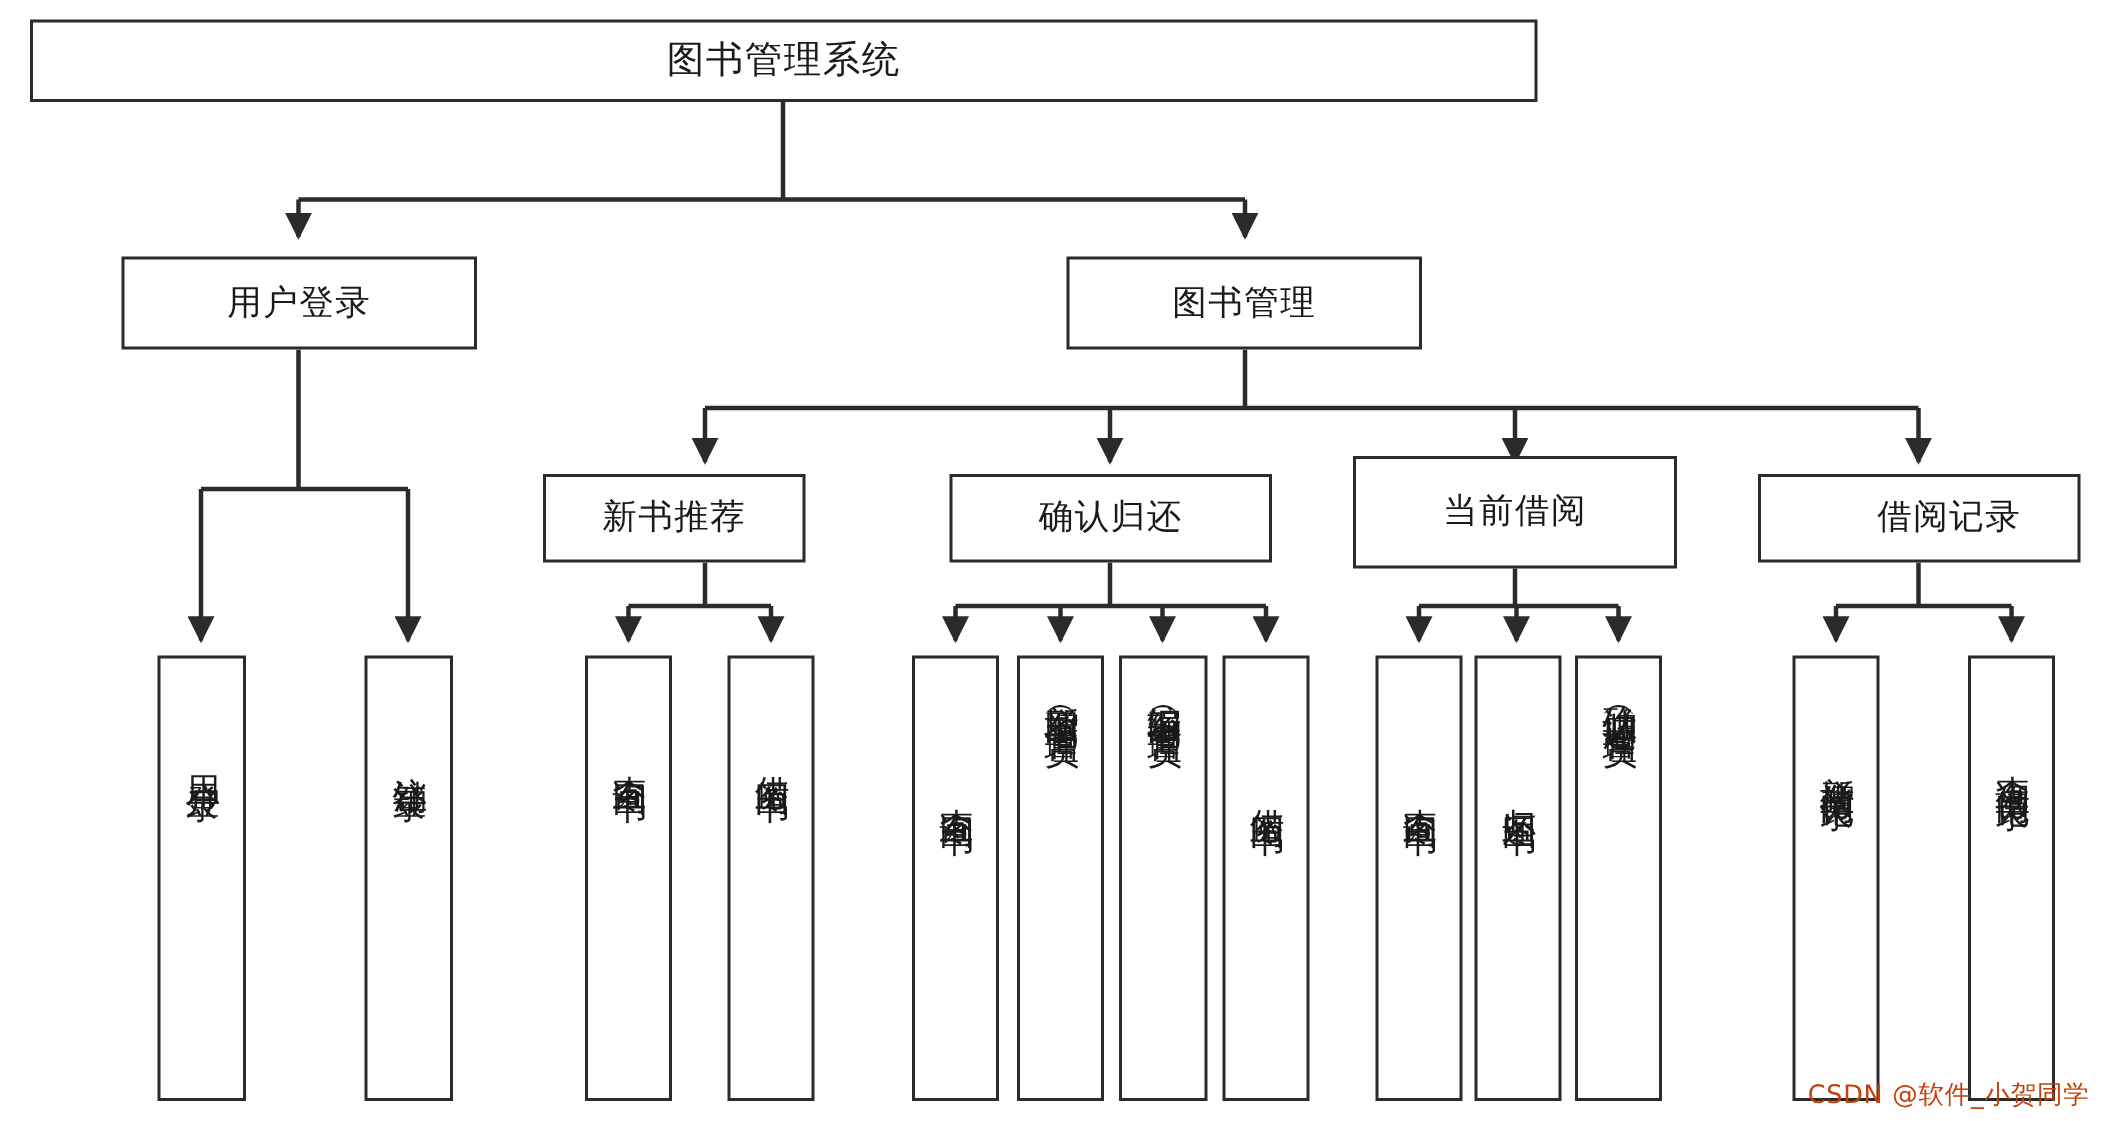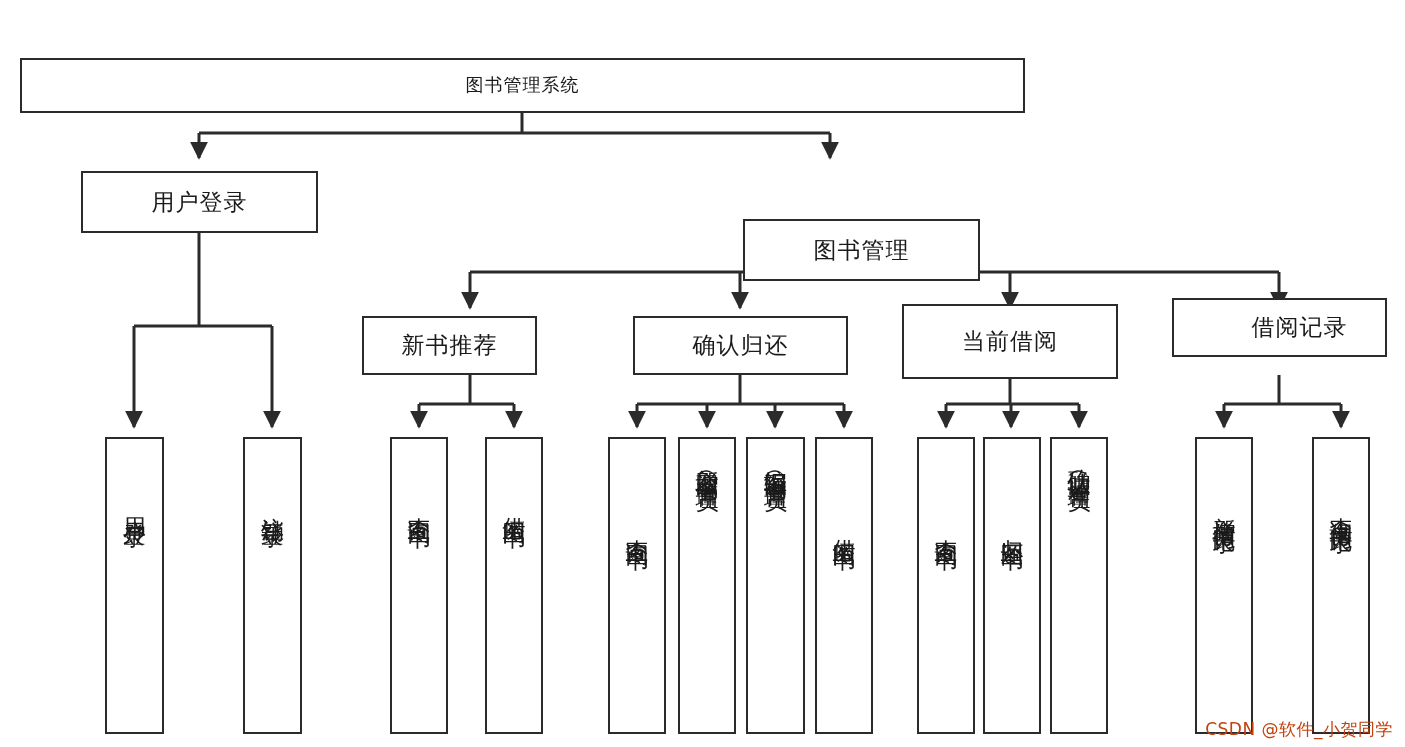--- a/index.html
+++ b/index.html
@@ -16,21 +16,21 @@
     position:absolute;
     box-sizing:border-box;
     background:#ffffff;
     border:2px solid #2b2b2b;
     display:flex;
     align-items:center;
     justify-content:center;
     color:#1a1a1a;
   }
   .node.h{ font-size:23px; line-height:1.15; letter-spacing:1px; }
-  .node.root{ font-size:18px;margin-top:45px; }
+  .node.root{ font-size:25px; }
   .node.v{
     font-size:23px;
     letter-spacing:2px;
     align-items:flex-start;
     justify-content:center;
     padding-top:12px;
   }
   .node.v .vtext{
     writing-mode:vertical-rl;
     text-orientation:upright;
@@ -106,34 +106,34 @@
     </g>
   </svg>
 
   <div class="node h root" style="left:20px;top:13px;width:1005px;height:55px;">
     <span>图书管理系统</span>
   </div>
 
   <div class="node h" style="left:81px;top:171px;width:237px;height:62px;">
     <span>用户登录</span>
   </div>
-  <div class="node h" style="left:743px;top:171px;width:237px;height:62px;margin-top:48px;">
+  <div class="node h" style="left:711px;top:171px;width:237px;height:62px;">
     <span>图书管理</span>
   </div>
 
   <div class="node h" style="left:362px;top:316px;width:175px;height:59px;">
     <span>新书推荐</span>
   </div>
   <div class="node h" style="left:633px;top:316px;width:215px;height:59px;">
     <span>确认归还</span>
   </div>
   <div class="node h" style="left:902px;top:304px;width:216px;height:75px;">
     <span>当前借阅</span>
   </div>
-  <div class="node h" style="left:1172px;top:298px;width:215px;height:59px;padding-left:40px;">
+  <div class="node h" style="left:1172px;top:316px;width:215px;height:59px;padding-left:40px;">
     <span>借阅记录</span>
   </div>
 
   <div class="node v mid" style="left:105px;top:437px;width:59px;height:297px;">
     <span class="vtext">用户登录</span>
   </div>
   <div class="node v mid" style="left:243px;top:437px;width:59px;height:297px;">
     <span class="vtext">注销登录</span>
   </div>
 

